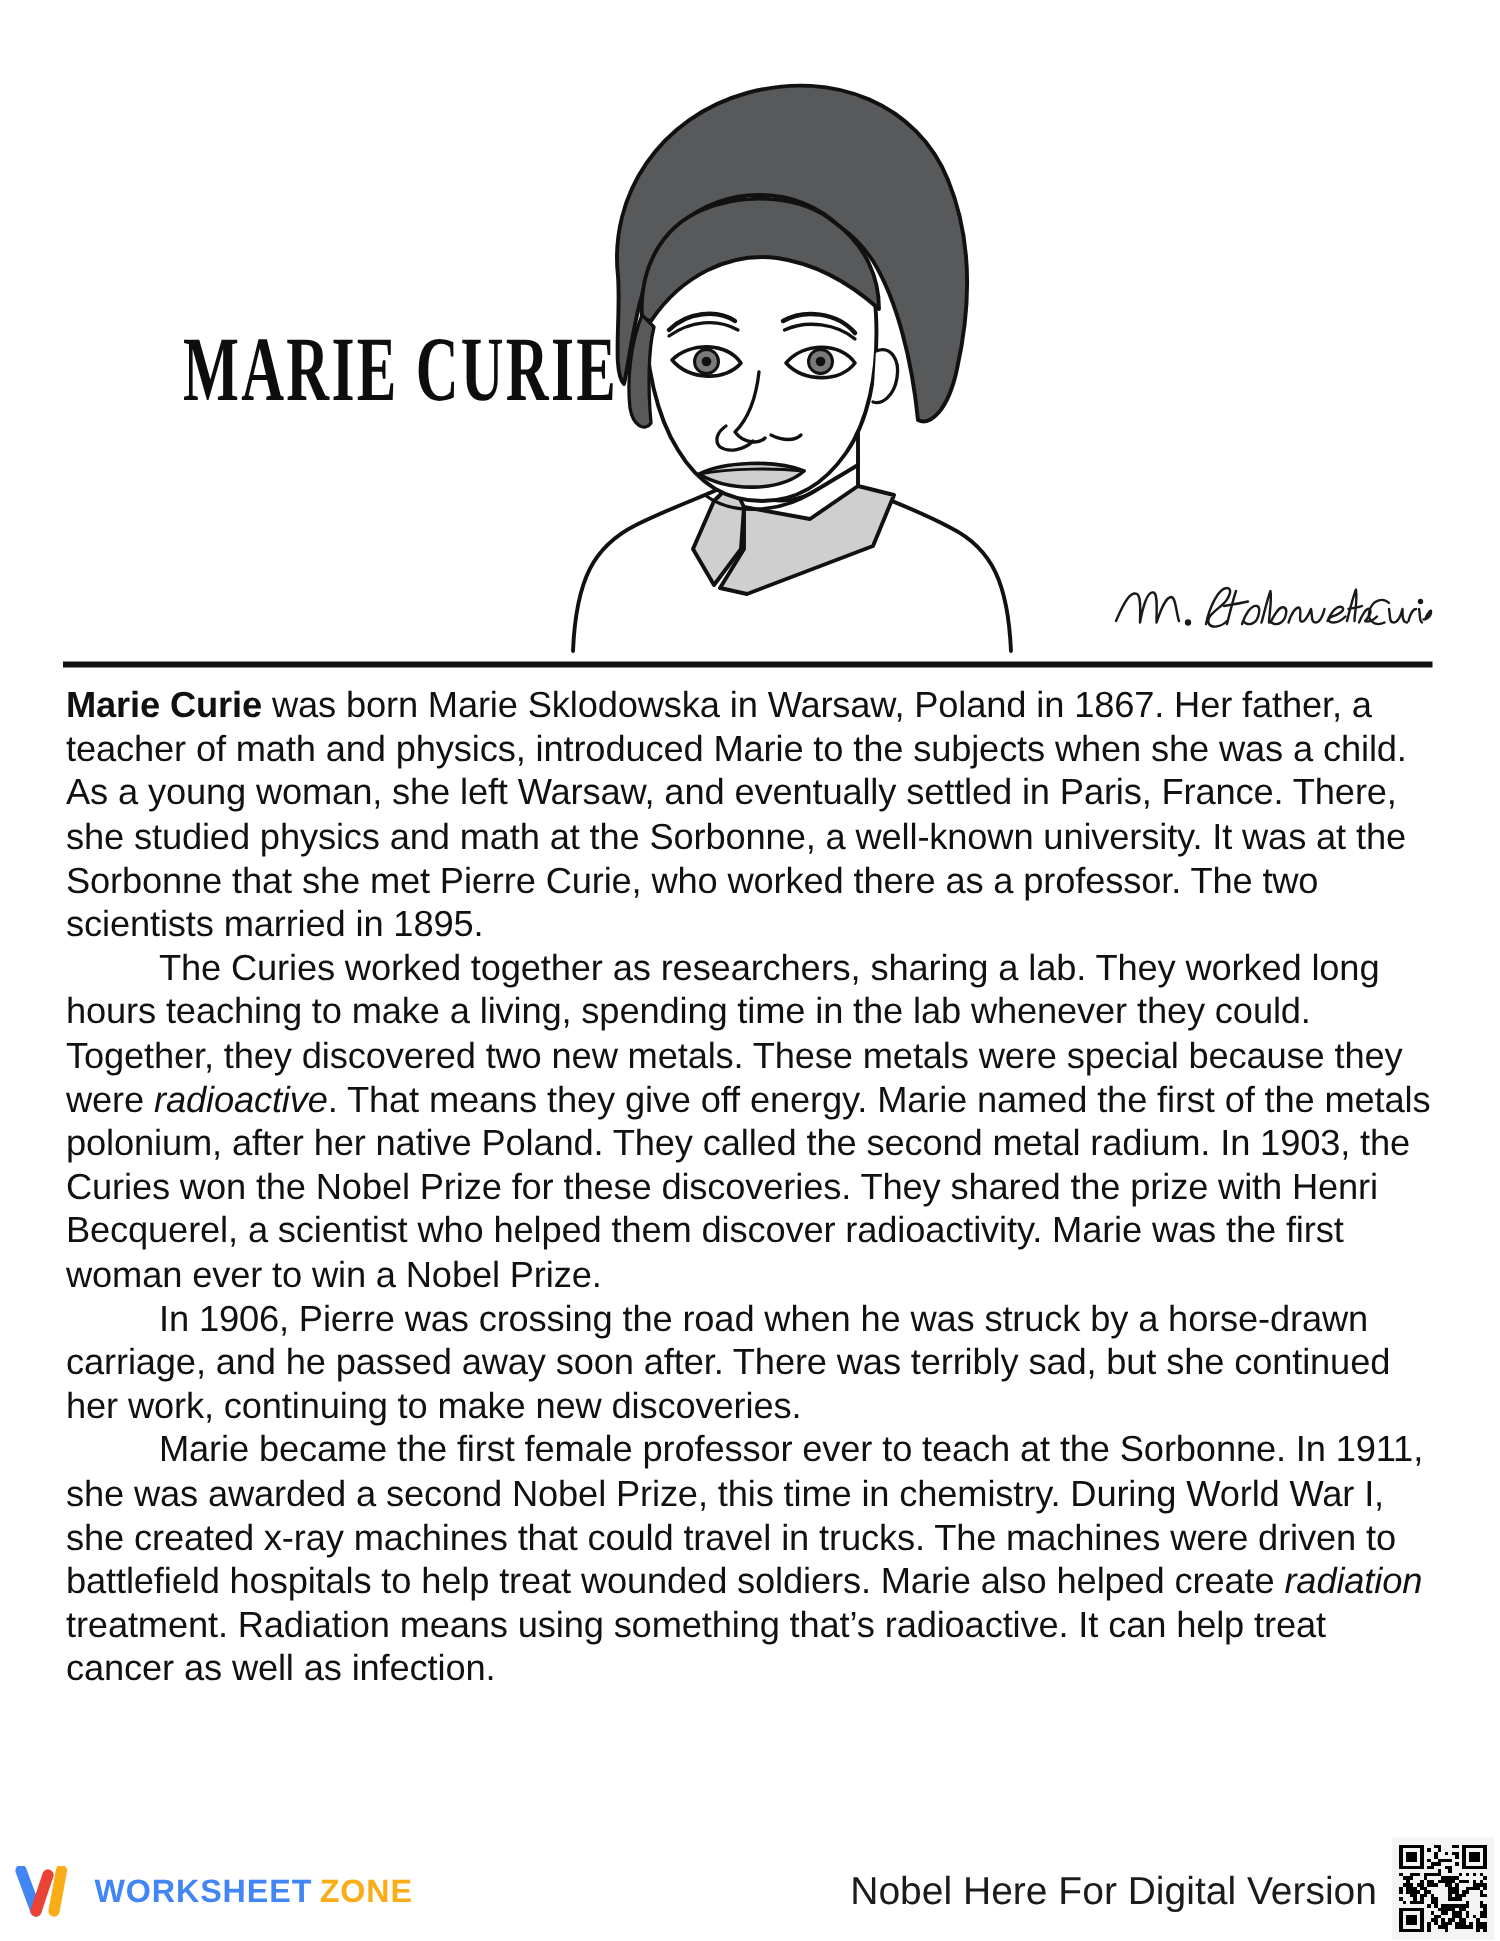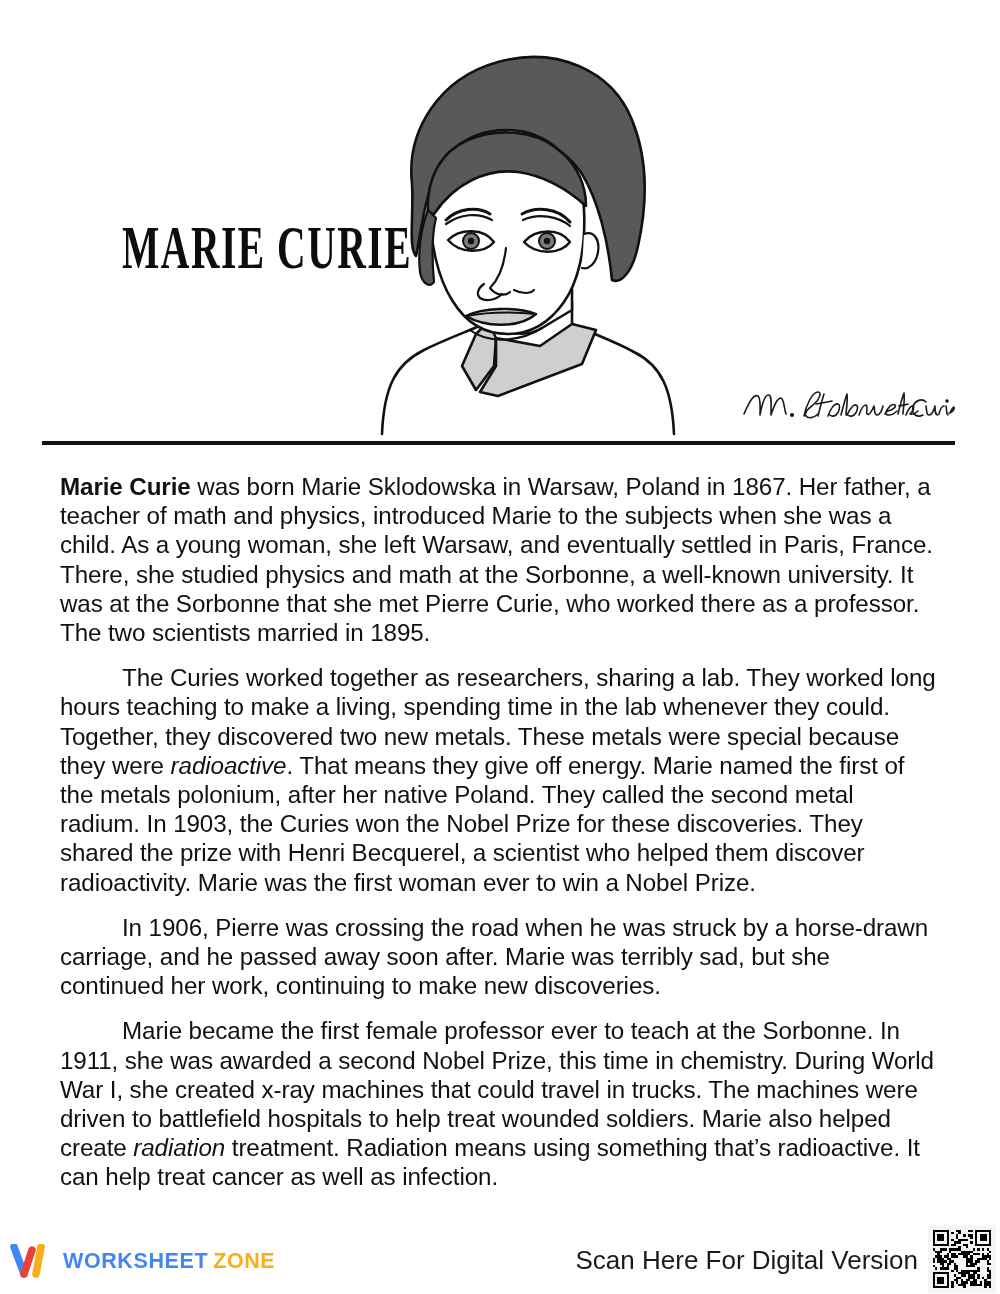--- a/index.html
+++ b/index.html
@@ -66,21 +66,21 @@
   }
 
   
   .article {
     position: absolute;
     left: 44px;
     top: 456px;
     width: 912px;
   }
   .article p {
-    margin: 16px;
+    margin: 0;
     font-family: "Liberation Sans", sans-serif;
     font-size: 24.2px;
     line-height: 29.2px;
     color: #111111;
     text-align: left;
     letter-spacing: -0.1px;
   }
   .article p.indented {
     text-indent: 62px;
   }
@@ -228,38 +228,38 @@
       </g>
     </svg>
   </div>
 
   <div class="divider"></div>
 </div>
 
 <div class="article" id="article-root">
     <p><b>Marie Curie</b><span> was born Marie Sklodowska in Warsaw, Poland in 1867. Her father, a teacher of math and physics, introduced Marie to the subjects when she was a child. As a young woman, she left Warsaw, and eventually settled in Paris, France. There, she studied physics and math at the Sorbonne, a well-known university. It was at the Sorbonne that she met Pierre Curie, who worked there as a professor. The two scientists married in 1895.</span></p>
     <p class="indented"><span>The Curies worked together as researchers, sharing a lab. They worked long hours teaching to make a living, spending time in the lab whenever they could. Together, they discovered two new metals. These metals were special because they were </span><i>radioactive</i><span>. That means they give off energy. Marie named the first of the metals polonium, after her native Poland. They called the second metal radium. In 1903, the Curies won the Nobel Prize for these discoveries. They shared the prize with Henri Becquerel, a scientist who helped them discover radioactivity. Marie was the first woman ever to win a Nobel Prize.</span></p>
-    <p class="indented"><span>In 1906, Pierre was crossing the road when he was struck by a horse-drawn carriage, and he passed away soon after. Marie was terribly sad, but she continued her work, continuing to make new discoveries.</span></p>
+    <p class="indented"><span>In 1906, Pierre was crossing the road when he was struck by a horse-drawn carriage, and he passed away soon after. There was terribly sad, but she continued her work, continuing to make new discoveries.</span></p>
     <p class="indented"><span>Marie became the first female professor ever to teach at the Sorbonne. In 1911, she was awarded a second Nobel Prize, this time in chemistry. During World War I, she created x-ray machines that could travel in trucks. The machines were driven to battlefield hospitals to help treat wounded soldiers. Marie also helped create </span><i>radiation</i><span> treatment. Radiation means using something that’s radioactive. It can help treat cancer as well as infection.</span></p>
   </div>
 
 <div class="footer">
 
   <div class="brand">
     <svg class="brand-mark" viewBox="0 0 44 34" xmlns="http://www.w3.org/2000/svg">
       <path d="M4 3 L14 30" stroke="#4285f4" stroke-width="7.5" stroke-linecap="round" fill="none"></path>
       <path d="M14 30 L22 6" stroke="#ea4335" stroke-width="7.5" stroke-linecap="round" fill="none"></path>
       <path d="M31 3 L26 30" stroke="#fbad18" stroke-width="7.5" stroke-linecap="round" fill="none"></path>
     </svg>
     <div class="brand-text">
       <span class="w-word">WORKSHEET</span><span class="z-word">ZONE</span>
     </div>
   </div>
 
-  <div class="scan-label">Scan Here For Digital Version</div>
+  <div class="scan-label">Nobel Here For Digital Version</div>
 
   <div class="qr">
     <svg width="68" height="68" viewBox="0 0 29 29" shape-rendering="crispEdges" xmlns="http://www.w3.org/2000/svg">
       <rect width="29" height="29" fill="#f4f4f4"></rect>
       <g fill="#000000" id="qr-cells">
           <path d="M2 2h1v1h-1zM3 2h1v1h-1zM4 2h1v1h-1zM5 2h1v1h-1zM6 2h1v1h-1zM7 2h1v1h-1zM8 2h1v1h-1zM12 2h1v1h-1zM13 2h1v1h-1zM17 2h1v1h-1zM18 2h1v1h-1zM20 2h1v1h-1zM21 2h1v1h-1zM22 2h1v1h-1zM23 2h1v1h-1zM24 2h1v1h-1zM25 2h1v1h-1zM26 2h1v1h-1zM2 3h1v1h-1zM8 3h1v1h-1zM10 3h1v1h-1zM13 3h1v1h-1zM20 3h1v1h-1zM26 3h1v1h-1zM2 4h1v1h-1zM4 4h1v1h-1zM5 4h1v1h-1zM6 4h1v1h-1zM8 4h1v1h-1zM12 4h1v1h-1zM15 4h1v1h-1zM17 4h1v1h-1zM18 4h1v1h-1zM20 4h1v1h-1zM22 4h1v1h-1zM23 4h1v1h-1zM24 4h1v1h-1zM26 4h1v1h-1zM2 5h1v1h-1zM4 5h1v1h-1zM5 5h1v1h-1zM6 5h1v1h-1zM8 5h1v1h-1zM12 5h1v1h-1zM18 5h1v1h-1zM20 5h1v1h-1zM22 5h1v1h-1zM23 5h1v1h-1zM24 5h1v1h-1zM26 5h1v1h-1zM2 6h1v1h-1zM4 6h1v1h-1zM5 6h1v1h-1zM6 6h1v1h-1zM8 6h1v1h-1zM10 6h1v1h-1zM13 6h1v1h-1zM14 6h1v1h-1zM15 6h1v1h-1zM16 6h1v1h-1zM20 6h1v1h-1zM22 6h1v1h-1zM23 6h1v1h-1zM24 6h1v1h-1zM26 6h1v1h-1zM2 7h1v1h-1zM8 7h1v1h-1zM11 7h1v1h-1zM12 7h1v1h-1zM13 7h1v1h-1zM18 7h1v1h-1zM20 7h1v1h-1zM26 7h1v1h-1zM2 8h1v1h-1zM3 8h1v1h-1zM4 8h1v1h-1zM5 8h1v1h-1zM6 8h1v1h-1zM7 8h1v1h-1zM8 8h1v1h-1zM10 8h1v1h-1zM11 8h1v1h-1zM15 8h1v1h-1zM16 8h1v1h-1zM20 8h1v1h-1zM21 8h1v1h-1zM22 8h1v1h-1zM23 8h1v1h-1zM24 8h1v1h-1zM25 8h1v1h-1zM26 8h1v1h-1zM13 9h1v1h-1zM16 9h1v1h-1zM2 10h1v1h-1zM5 10h1v1h-1zM6 10h1v1h-1zM7 10h1v1h-1zM9 10h1v1h-1zM10 10h1v1h-1zM11 10h1v1h-1zM12 10h1v1h-1zM13 10h1v1h-1zM19 10h1v1h-1zM21 10h1v1h-1zM23 10h1v1h-1zM25 10h1v1h-1zM3 11h1v1h-1zM4 11h1v1h-1zM5 11h1v1h-1zM9 11h1v1h-1zM14 11h1v1h-1zM15 11h1v1h-1zM16 11h1v1h-1zM17 11h1v1h-1zM18 11h1v1h-1zM26 11h1v1h-1zM4 12h1v1h-1zM8 12h1v1h-1zM10 12h1v1h-1zM11 12h1v1h-1zM13 12h1v1h-1zM14 12h1v1h-1zM15 12h1v1h-1zM16 12h1v1h-1zM17 12h1v1h-1zM19 12h1v1h-1zM20 12h1v1h-1zM21 12h1v1h-1zM23 12h1v1h-1zM25 12h1v1h-1zM3 13h1v1h-1zM4 13h1v1h-1zM5 13h1v1h-1zM7 13h1v1h-1zM8 13h1v1h-1zM10 13h1v1h-1zM11 13h1v1h-1zM12 13h1v1h-1zM15 13h1v1h-1zM16 13h1v1h-1zM18 13h1v1h-1zM23 13h1v1h-1zM24 13h1v1h-1zM25 13h1v1h-1zM26 13h1v1h-1zM2 14h1v1h-1zM4 14h1v1h-1zM5 14h1v1h-1zM6 14h1v1h-1zM8 14h1v1h-1zM9 14h1v1h-1zM16 14h1v1h-1zM17 14h1v1h-1zM18 14h1v1h-1zM21 14h1v1h-1zM22 14h1v1h-1zM23 14h1v1h-1zM24 14h1v1h-1zM26 14h1v1h-1zM2 15h1v1h-1zM4 15h1v1h-1zM5 15h1v1h-1zM6 15h1v1h-1zM7 15h1v1h-1zM9 15h1v1h-1zM10 15h1v1h-1zM16 15h1v1h-1zM17 15h1v1h-1zM18 15h1v1h-1zM20 15h1v1h-1zM21 15h1v1h-1zM25 15h1v1h-1zM5 16h1v1h-1zM6 16h1v1h-1zM8 16h1v1h-1zM9 16h1v1h-1zM11 16h1v1h-1zM16 16h1v1h-1zM18 16h1v1h-1zM19 16h1v1h-1zM20 16h1v1h-1zM25 16h1v1h-1zM26 16h1v1h-1zM2 17h1v1h-1zM6 17h1v1h-1zM8 17h1v1h-1zM11 17h1v1h-1zM12 17h1v1h-1zM16 17h1v1h-1zM17 17h1v1h-1zM18 17h1v1h-1zM19 17h1v1h-1zM3 18h1v1h-1zM5 18h1v1h-1zM6 18h1v1h-1zM7 18h1v1h-1zM8 18h1v1h-1zM11 18h1v1h-1zM12 18h1v1h-1zM21 18h1v1h-1zM25 18h1v1h-1zM10 19h1v1h-1zM12 19h1v1h-1zM14 19h1v1h-1zM15 19h1v1h-1zM16 19h1v1h-1zM17 19h1v1h-1zM18 19h1v1h-1zM19 19h1v1h-1zM20 19h1v1h-1zM21 19h1v1h-1zM25 19h1v1h-1zM26 19h1v1h-1zM2 20h1v1h-1zM3 20h1v1h-1zM4 20h1v1h-1zM5 20h1v1h-1zM6 20h1v1h-1zM7 20h1v1h-1zM8 20h1v1h-1zM13 20h1v1h-1zM14 20h1v1h-1zM15 20h1v1h-1zM16 20h1v1h-1zM17 20h1v1h-1zM19 20h1v1h-1zM20 20h1v1h-1zM26 20h1v1h-1zM2 21h1v1h-1zM8 21h1v1h-1zM11 21h1v1h-1zM14 21h1v1h-1zM15 21h1v1h-1zM17 21h1v1h-1zM18 21h1v1h-1zM19 21h1v1h-1zM21 21h1v1h-1zM25 21h1v1h-1zM26 21h1v1h-1zM2 22h1v1h-1zM4 22h1v1h-1zM5 22h1v1h-1zM6 22h1v1h-1zM8 22h1v1h-1zM12 22h1v1h-1zM13 22h1v1h-1zM17 22h1v1h-1zM18 22h1v1h-1zM19 22h1v1h-1zM21 22h1v1h-1zM23 22h1v1h-1zM25 22h1v1h-1zM26 22h1v1h-1zM2 23h1v1h-1zM4 23h1v1h-1zM5 23h1v1h-1zM6 23h1v1h-1zM8 23h1v1h-1zM11 23h1v1h-1zM12 23h1v1h-1zM14 23h1v1h-1zM16 23h1v1h-1zM17 23h1v1h-1zM19 23h1v1h-1zM20 23h1v1h-1zM24 23h1v1h-1zM2 24h1v1h-1zM4 24h1v1h-1zM5 24h1v1h-1zM6 24h1v1h-1zM8 24h1v1h-1zM10 24h1v1h-1zM12 24h1v1h-1zM14 24h1v1h-1zM15 24h1v1h-1zM16 24h1v1h-1zM18 24h1v1h-1zM19 24h1v1h-1zM20 24h1v1h-1zM22 24h1v1h-1zM24 24h1v1h-1zM25 24h1v1h-1zM26 24h1v1h-1zM2 25h1v1h-1zM8 25h1v1h-1zM10 25h1v1h-1zM13 25h1v1h-1zM14 25h1v1h-1zM15 25h1v1h-1zM18 25h1v1h-1zM19 25h1v1h-1zM20 25h1v1h-1zM21 25h1v1h-1zM22 25h1v1h-1zM24 25h1v1h-1zM25 25h1v1h-1zM26 25h1v1h-1zM2 26h1v1h-1zM3 26h1v1h-1zM4 26h1v1h-1zM5 26h1v1h-1zM6 26h1v1h-1zM7 26h1v1h-1zM8 26h1v1h-1zM10 26h1v1h-1zM15 26h1v1h-1zM24 26h1v1h-1zM26 26h1v1h-1z" fill="#000000"></path>
         </g>
     </svg>
   </div>
 </div>

